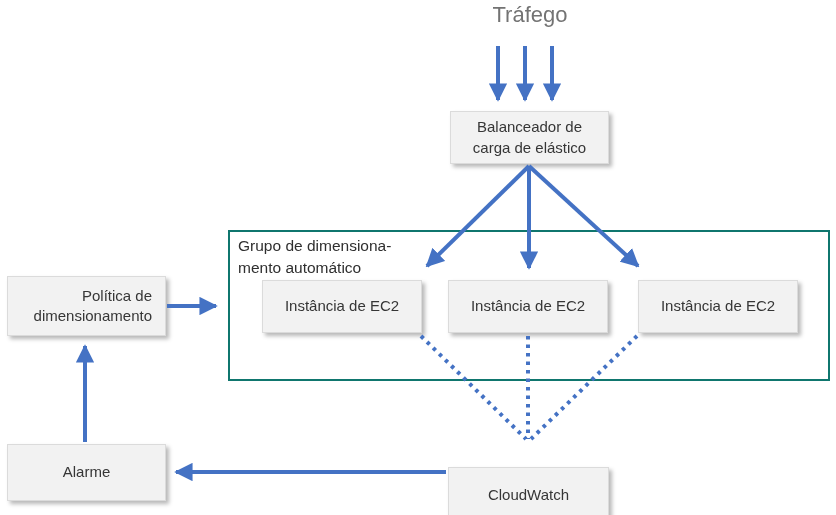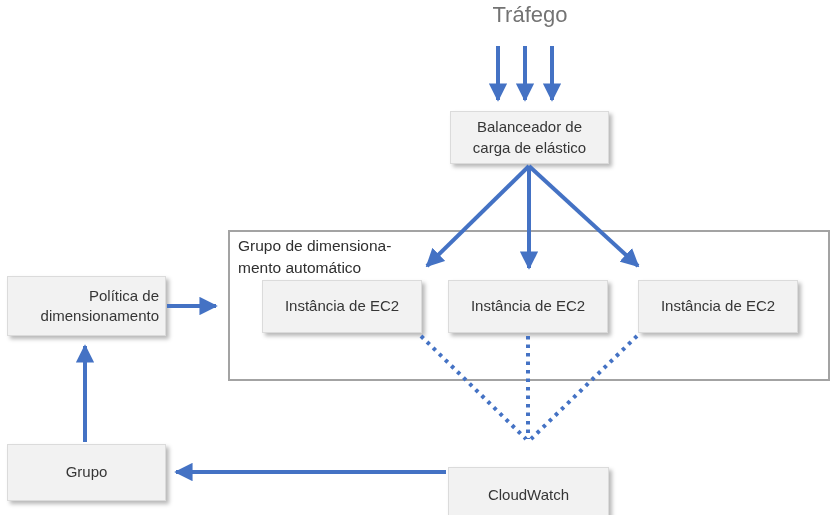--- a/index.html
+++ b/index.html
@@ -34,21 +34,21 @@
     color: #737373;
     z-index: 2;
   }
   .group-box {
     position: absolute;
     left: 228px;
     top: 230px;
     width: 602px;
     height: 151px;
     box-sizing: border-box;
-    border: 2px solid #a3a3a3;
+    border: 2px solid #0f766e;
     background: #ffffff;
     z-index: 1;
     text-decoration: underline;
   }
   .group-label {
     position: absolute;
     left: 8px;
     top: 3px;
     font-size: 15.5px;
     color: #2f2f2f;
@@ -62,21 +62,21 @@
     border: 1px solid #dbdbdb;
     box-shadow: 3px 3px 4px rgba(0,0,0,0.28);
     display: flex;
     align-items: center;
     justify-content: center;
     text-align: center;
     font-size: 15px;
     line-height: 1.35;
     color: #363636;
     z-index: 2;
-    padding: 2px 6px;
+    padding: 2px 13px;
   }
   .node-load-balancer { left: 450px; top: 111px; width: 159px; height: 53px; }
   .node-ec2-1        { left: 262px; top: 280px; width: 160px; height: 53px; }
   .node-ec2-2        { left: 448px; top: 280px; width: 160px; height: 53px; }
   .node-ec2-3        { left: 638px; top: 280px; width: 160px; height: 53px; }
   .node-policy       { left: 7px;   top: 276px; width: 159px; height: 60px; text-align: right; }
   .node-alarm        { left: 7px;   top: 444px; width: 159px; height: 57px; }
   .node-cloudwatch   { left: 448px; top: 467px; width: 161px; height: 57px; }
 </style>
 </head>
@@ -105,21 +105,21 @@
   </div>
   <div class="node node-ec2-3">
     <span>Instância de EC2</span>
   </div>
 
   <div class="node node-policy">
     <span>Política de dimensionamento</span>
   </div>
 
   <div class="node node-alarm">
-    <span>Grupo</span>
+    <span>Alarme</span>
   </div>
 
   <div class="node node-cloudwatch">
     <span>CloudWatch</span>
   </div>
 
   <svg class="edges-svg" viewBox="0 0 836 515" xmlns="http://www.w3.org/2000/svg">
     <defs>
       <marker id="arrowhead" viewBox="0 0 10 10" refX="9" refY="5" markerWidth="4.6" markerHeight="4.6" orient="auto-start-reverse">
         <path d="M0,0 L10,5 L0,10 z" fill="#4472C4"></path>

